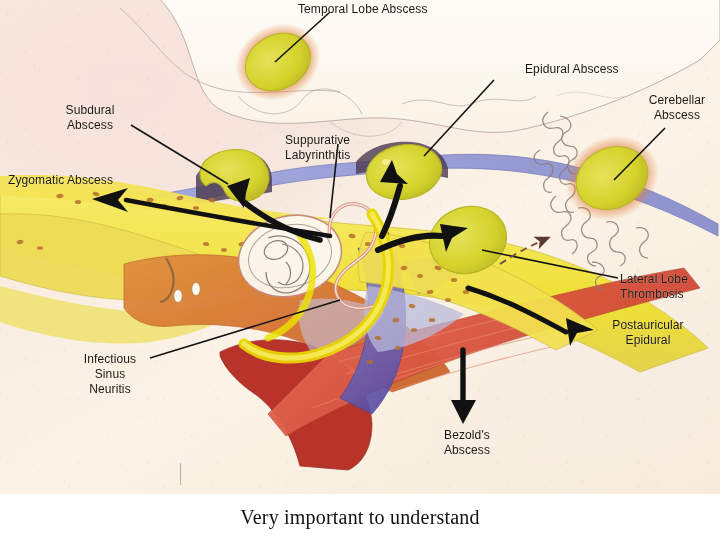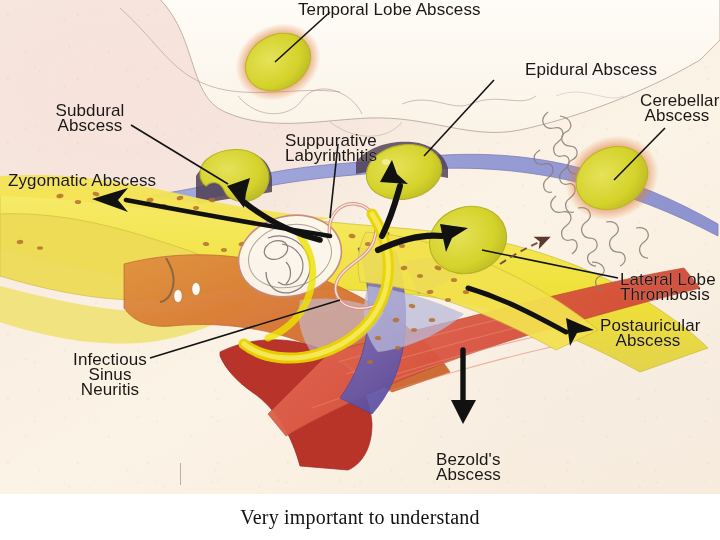--- a/index.html
+++ b/index.html
@@ -26,21 +26,21 @@
       radial-gradient(circle at 73% 53%, rgba(170,120,110,.12) 0 1px, transparent 1.4px),
       radial-gradient(circle at 87% 31%, rgba(170,120,110,.11) 0 1px, transparent 1.4px),
       radial-gradient(circle at 45% 88%, rgba(170,120,110,.12) 0 1px, transparent 1.4px);
     background-size:70px 64px,83px 77px,61px 59px,95px 88px,74px 66px,88px 80px;
   }
   #art{position:absolute;left:0;top:0;width:720px;height:494px;}
 
   
   .lbl{
     position:absolute;color:#1c1713;font-family:"Liberation Sans",sans-serif;
-    font-size:17px;line-height:15px;letter-spacing:.1px;white-space:pre-line;
+    font-size:12px;line-height:15px;letter-spacing:.1px;white-space:pre-line;
     text-shadow:0 0 1px rgba(255,255,255,.55);
   }
   .lbl.c{text-align:center;}
   .lbl.l{text-align:left;}
   .caption{
     position:absolute;color:#241d18;font-family:"Liberation Sans",sans-serif;
     font-size:12.5px;letter-spacing:.1px;
   }
   
   #footer{
@@ -320,23 +320,23 @@
 
       <div class="lbl l" style="left:485px;top:62px;margin-left:40px;">Epidural Abscess</div>
 
       <div class="lbl c" style="left:640px;top:93px;width:74px;">Cerebellar
 Abscess</div>
 
       <div class="lbl l" style="left:620px;top:272px;">Lateral Lobe
 Thrombosis</div>
 
       <div class="lbl c" style="left:600px;top:318px;width:96px;">Postauricular
-Abscess</div>
-
-      <div class="lbl c" style="left:436px;top:452px;width:62px;">Bezold's
+Epidural</div>
+
+      <div class="lbl c" style="left:436px;top:428px;width:62px;">Bezold's
 Abscess</div>
 
       <div class="lbl c" style="left:68px;top:352px;width:84px;">Infectious
 Sinus
 Neuritis</div>
   </div>
 
   <div id="footer">
     <span class="txt">Very important to understand</span>
   </div>

